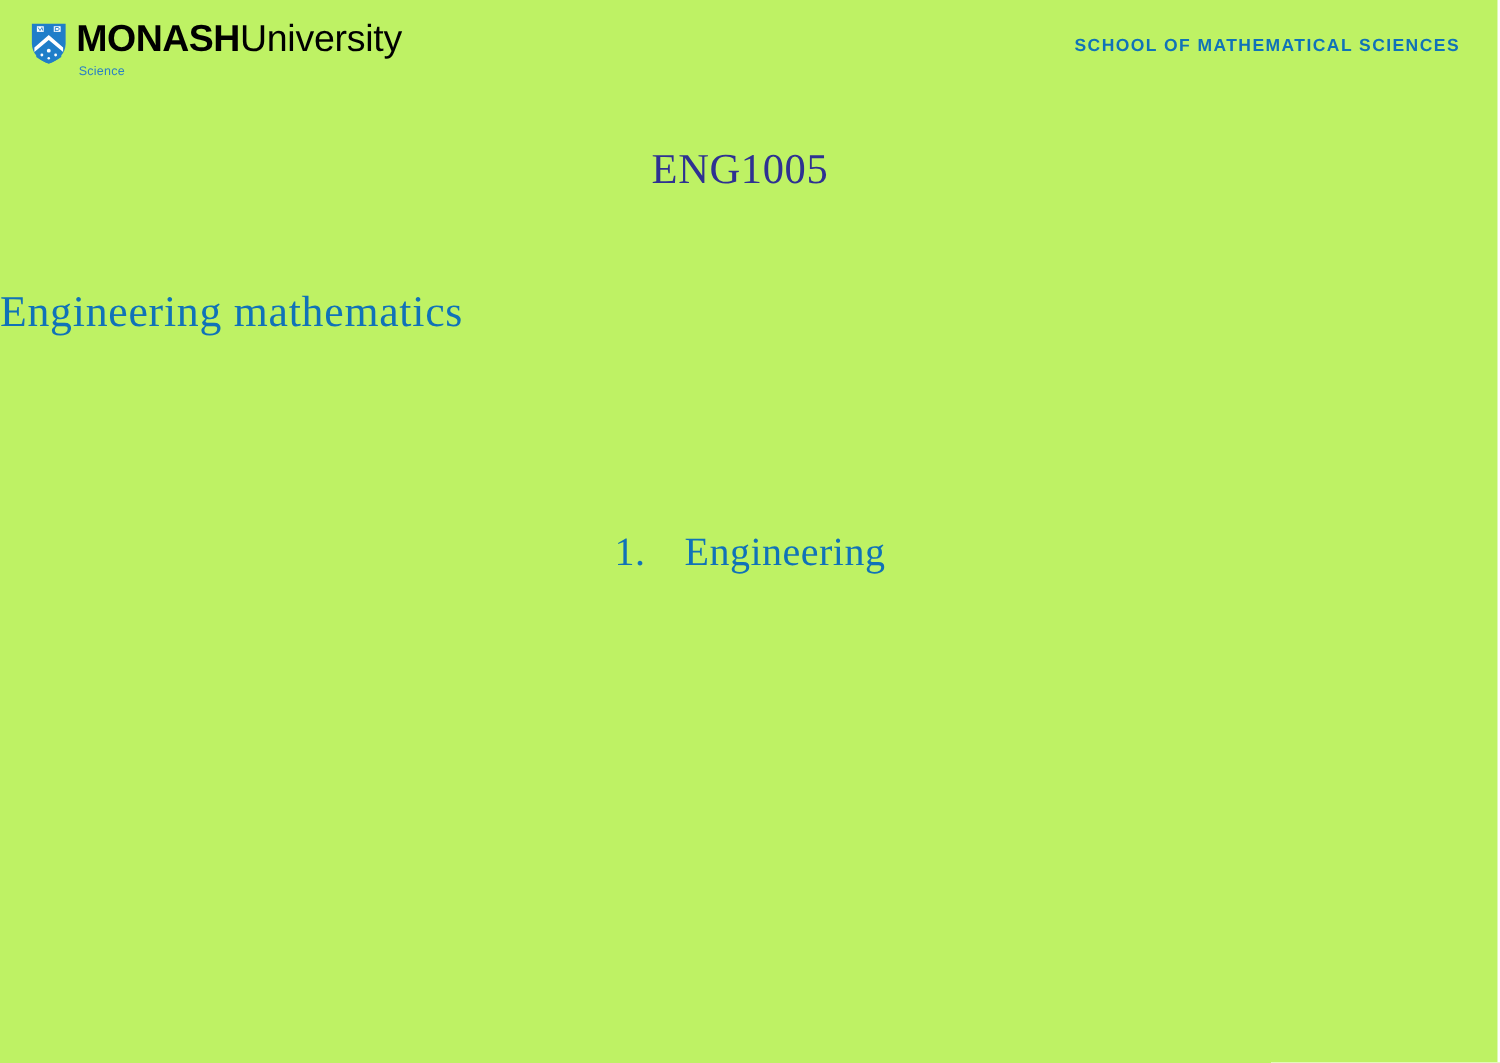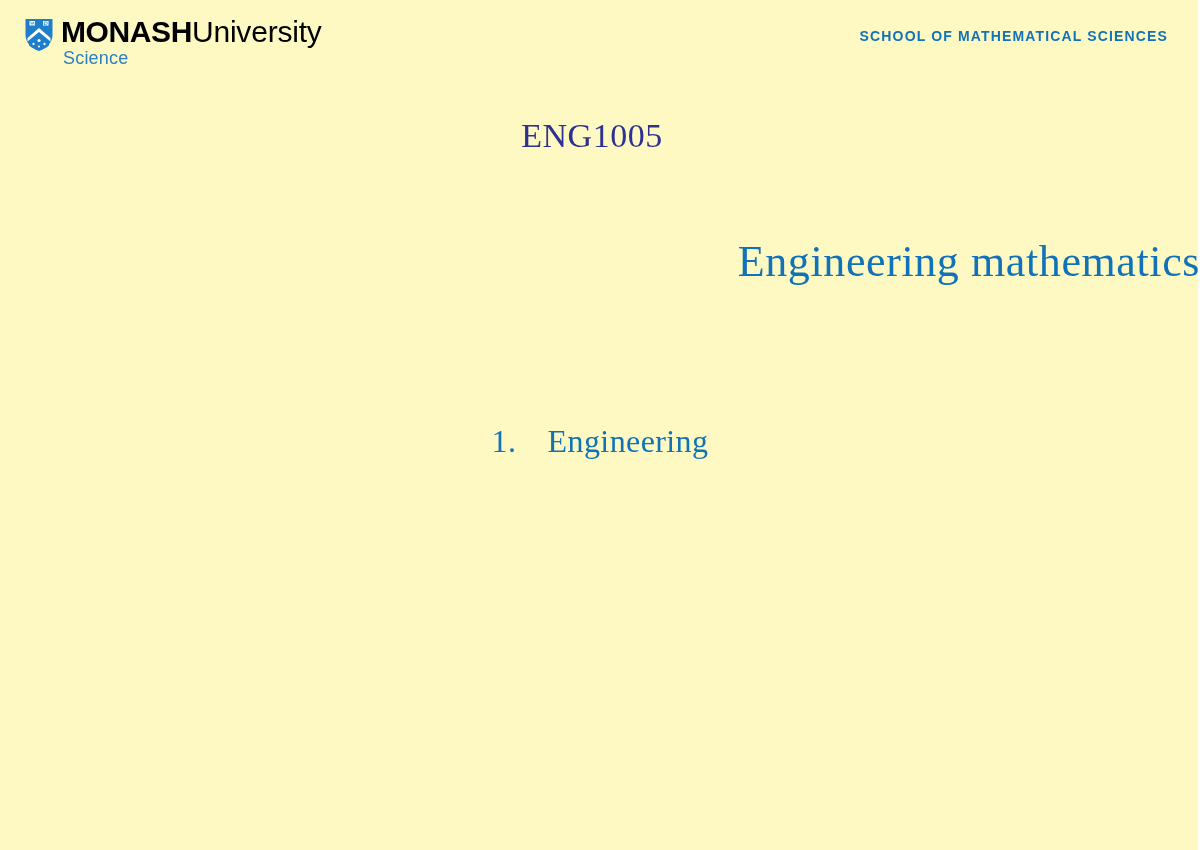--- a/index.html
+++ b/index.html
@@ -8,21 +8,21 @@
     padding: 0;
     background: #ffffff;
   }
   body {
     font-family: "Liberation Serif", "DejaVu Serif", serif;
   }
   .slide {
     position: relative;
     width: 1200px;
     height: 850px;
-    background: #fef9c3;
+    background: #bef264;
     overflow: hidden;
     box-sizing: border-box;
   }
 
   
   .logo-block {
     position: absolute;
     left: 24px;
     top: 16px;
     display: flex;
@@ -52,21 +52,21 @@
   }
   .wordmark .wm-bold {
     font-weight: 700;
   }
   .wordmark .wm-light {
     font-weight: 400;
     letter-spacing: -0.2px;
   }
   .faculty {
     font-family: "Liberation Sans", "DejaVu Sans", sans-serif;
-    font-size: 18px;
+    font-size: 10px;
     line-height: 16px;
     color: #2b7fc4;
     margin-top: 3px;
     margin-left: 2px;
     letter-spacing: 0.2px;
   }
 
   .school-header {
     position: absolute;
     right: 32px;
@@ -88,23 +88,23 @@
     text-align: center;
     font-size: 34px;
     line-height: 44px;
     color: #2E3192;
     letter-spacing: 0.5px;
   }
   .unit-title {
     position: absolute;
     left: 0;
     right: 0;
-    top: 239px;
-    text-align: right;
-    font-size: 44px;
+    top: 227px;
+    text-align: left;
+    font-size: 35px;
     line-height: 46px;
     color: #1072B8;
     letter-spacing: 0.6px;
   }
   .toc {
     position: absolute;
     left: 0;
     right: 0;
     top: 419px;
     text-align: center;

